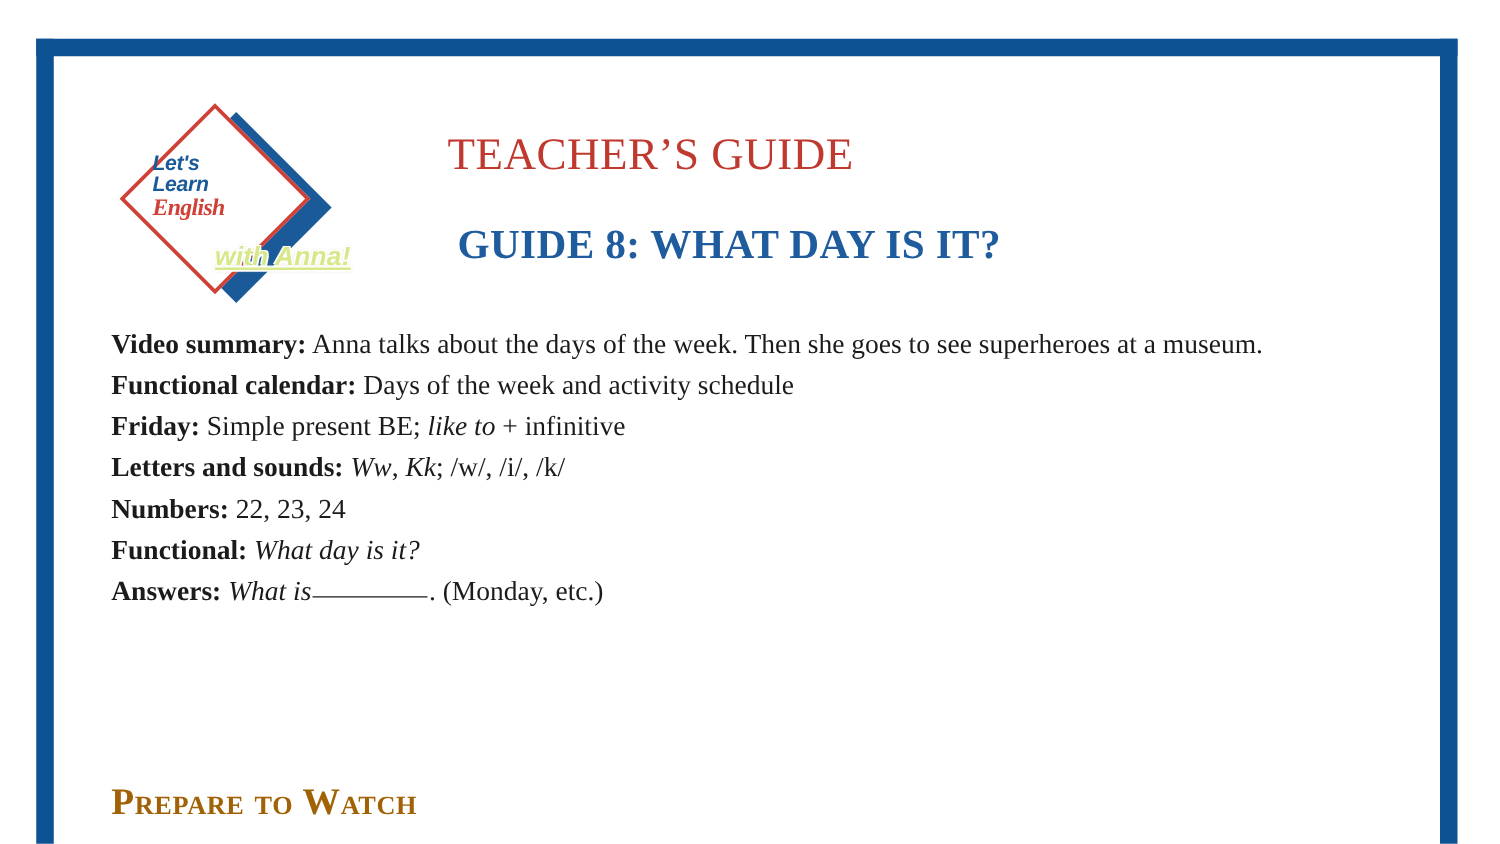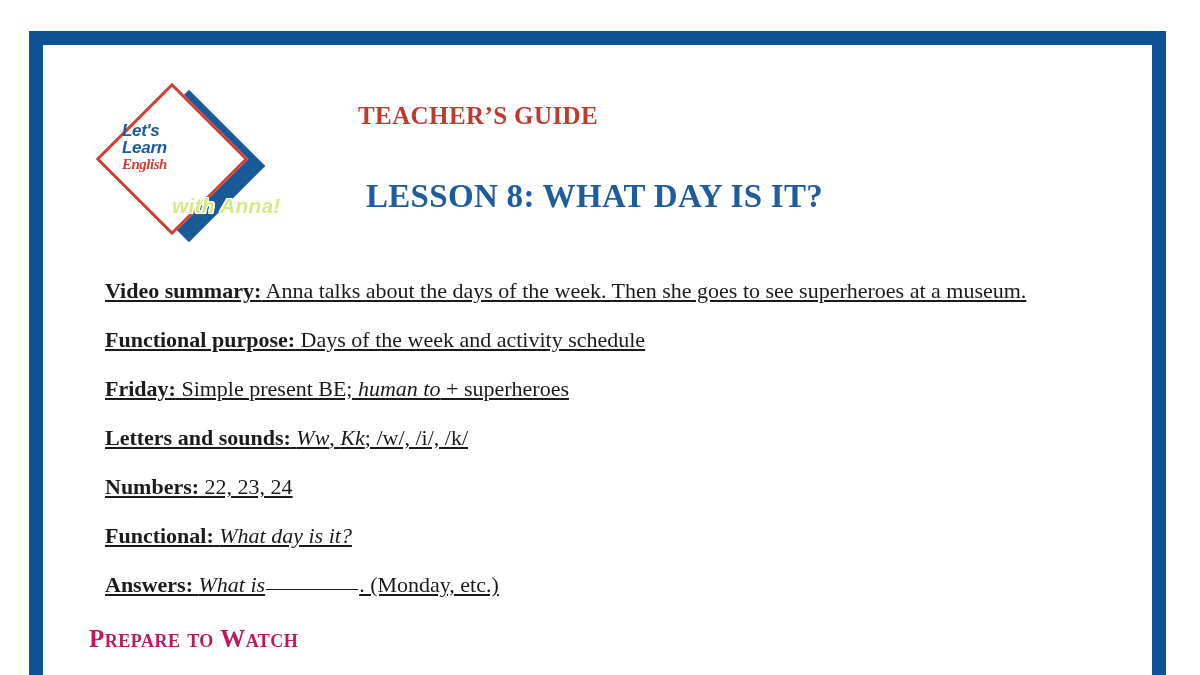--- a/index.html
+++ b/index.html
@@ -92,21 +92,21 @@
     display: block;
     color: #1a5a99;
     font-weight: bold;
     font-size: 17px;
     letter-spacing: -0.3px;
   }
   .logo-english {
     display: block;
     color: #cf4036;
     font-weight: bold;
-    font-size: 15px;
+    font-size: 19px;
     margin-top: 1px;
     letter-spacing: -0.5px;
     font-family: "Liberation Serif", "DejaVu Serif", serif;
   }
   .logo-anna {
     position: absolute;
     left: 62px;
     top: 102px;
     font-family: "Liberation Sans", "DejaVu Sans", sans-serif;
     font-style: italic;
@@ -114,29 +114,30 @@
     font-size: 21px;
     color: #d6e88a;
     letter-spacing: 0.2px;
     text-shadow:
       -1.2px -1.2px 0 #ffffff,
        1.2px -1.2px 0 #ffffff,
       -1.2px  1.2px 0 #ffffff,
        1.2px  1.2px 0 #ffffff,
        0 0 3px rgba(150,160,90,0.55);
     white-space: nowrap;
+    text-decoration: underline;
   }
 
   
   .title-teachers {
     position: absolute;
     left: 272px;
     top: 24px;
-    font-size: 25px;
-    font-weight: bold;
+    font-size: 36px;
+    font-weight: normal;
     color: #c0392f;
     letter-spacing: 0.4px;
     white-space: nowrap;
   }
   .title-lesson {
     position: absolute;
     left: 280px;
     top: 100px;
     font-size: 33px;
     font-weight: bold;
@@ -149,42 +150,41 @@
   .meta {
     position: absolute;
     left: 89px;
     top: 258px;
     width: 990px;
     font-size: 22px;
     line-height: 33px;
     color: #1b1b1b;
   }
   .meta-line {
-    margin: 16px;
+    margin: 0;
     text-indent: 0;
-    text-decoration: underline;
   }
   .meta-line b { font-weight: bold; }
   .meta-line i { font-style: italic; }
   .blank-line {
     display: inline-block;
     width: 92px;
     border-bottom: 1.6px solid #1b1b1b;
     vertical-align: 2px;
     margin: 0 1px;
   }
 
   
   .section-heading {
     position: absolute;
     left: 89px;
     top: 625px;
-    font-size: 25px;
-    font-weight: bold;
-    color: #be185d;
+    font-size: 30px;
+    font-weight: bold;
+    color: #a16207;
     font-variant: small-caps;
     letter-spacing: 0.5px;
     white-space: nowrap;
   }
 </style>
 </head>
 <body>
 
 <div class="page">
 
@@ -199,35 +199,35 @@
         <div class="logo-diamond"></div>
         <div class="logo-text">
           <span class="logo-lets">Let's</span>
           <span class="logo-learn">Learn</span>
           <span class="logo-english">English</span>
         </div>
         <div class="logo-anna">with Anna!</div>
       </div>
 
       <div class="title-teachers">TEACHER’S GUIDE</div>
-      <div class="title-lesson">LESSON 8: WHAT DAY IS IT?</div>
+      <div class="title-lesson">GUIDE 8: WHAT DAY IS IT?</div>
     </div>
 
     <div class="meta">
 
       <p class="meta-line">
         <b>Video summary:</b><span> Anna talks about the days of the week. Then she goes to see superheroes at a museum.</span>
       </p>
 
       <p class="meta-line">
-        <b>Functional purpose:</b><span> Days of the week and activity schedule</span>
-      </p>
-
-      <p class="meta-line">
-        <b>Friday:</b><span> Simple present BE; </span><i>human to</i><span> + superheroes</span>
+        <b>Functional calendar:</b><span> Days of the week and activity schedule</span>
+      </p>
+
+      <p class="meta-line">
+        <b>Friday:</b><span> Simple present BE; </span><i>like to</i><span> + infinitive</span>
       </p>
 
       <p class="meta-line">
         <b>Letters and sounds:</b><span>&nbsp;</span><i>Ww</i><span>, </span><i>Kk</i><span>; /w/, /i/, /k/</span>
       </p>
 
       <p class="meta-line">
         <b>Numbers:</b><span> 22, 23, 24</span>
       </p>
 

